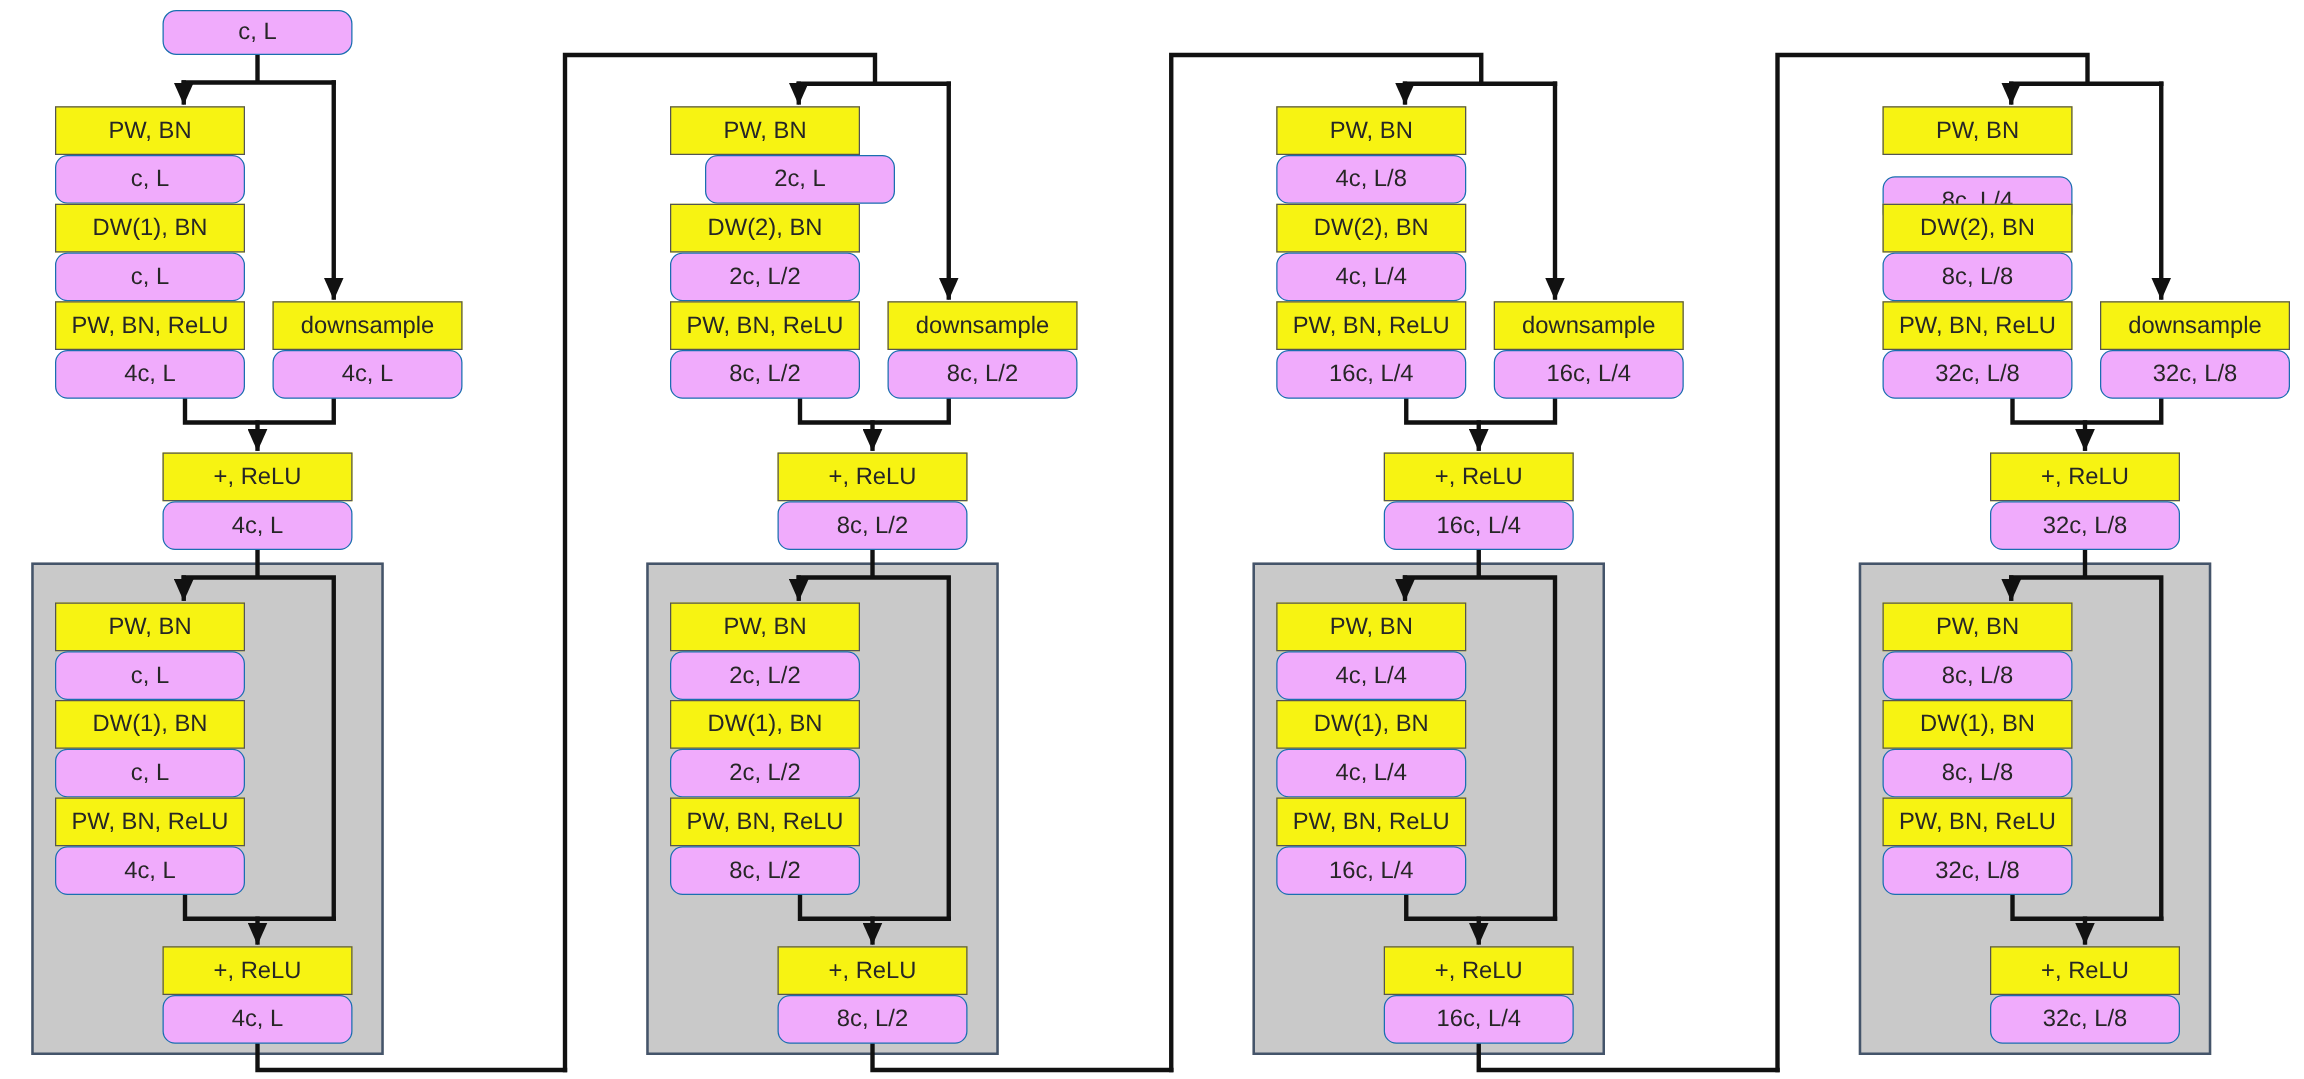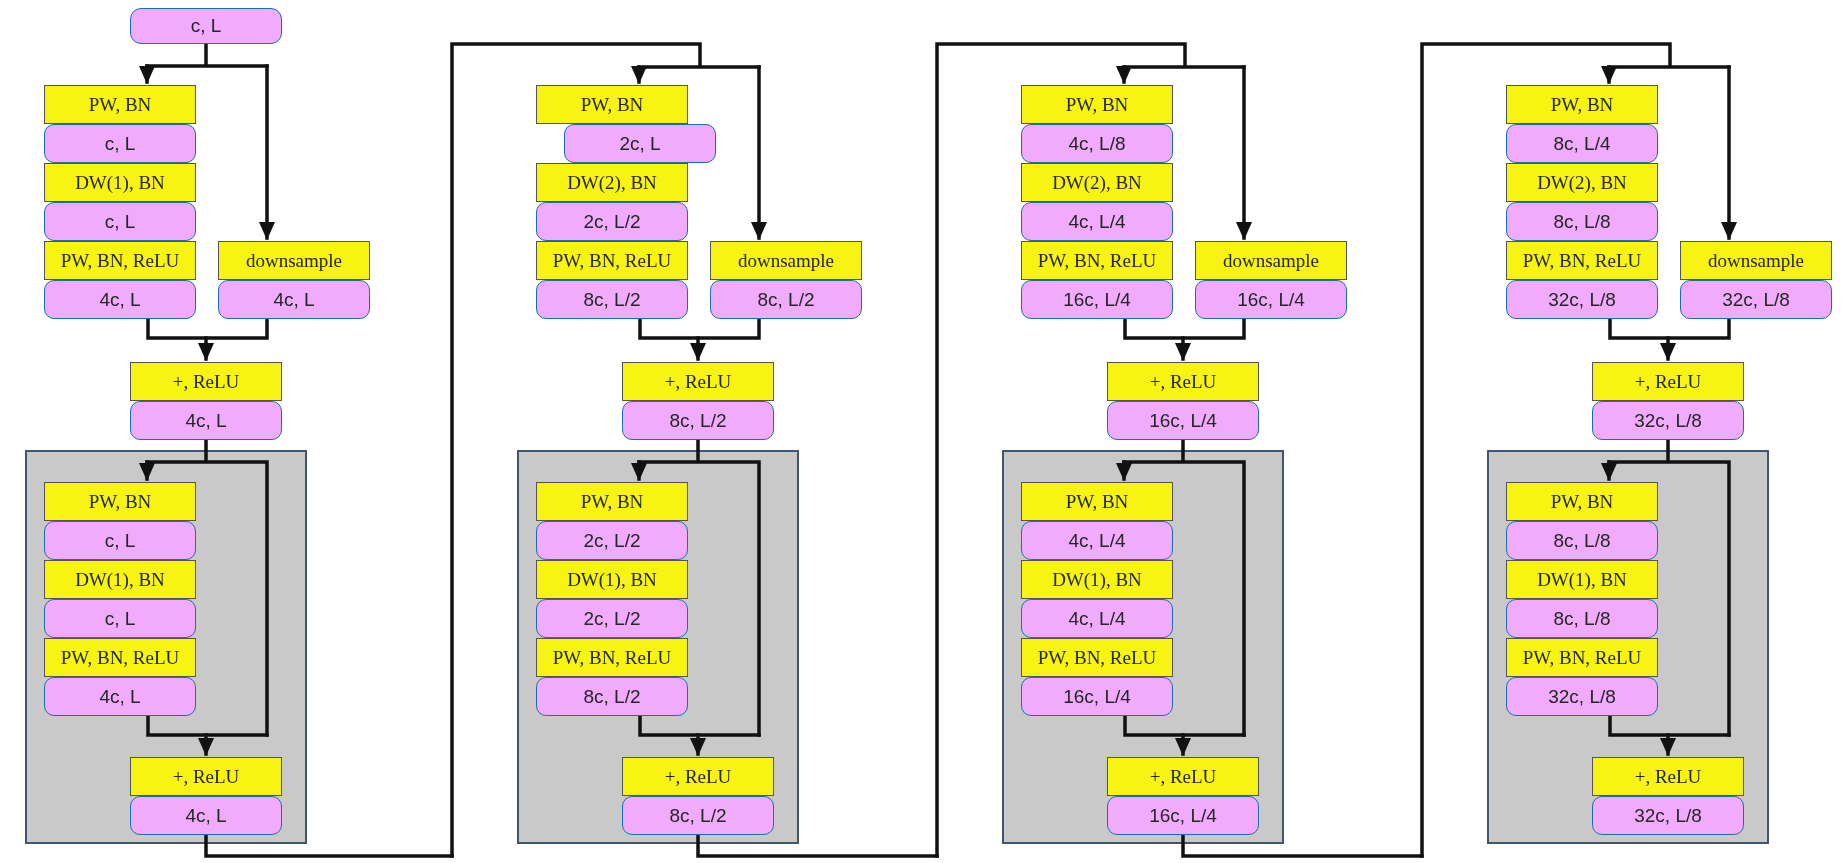--- a/index.html
+++ b/index.html
@@ -5,21 +5,21 @@
   html,body{margin:0;padding:0;background:#fff;}
   .canvas{position:relative;width:1843px;height:863px;background:#ffffff;overflow:hidden;
           font-family:"Liberation Sans",sans-serif;}
   .gray{position:absolute;top:450px;width:282px;height:394px;background:#c9c9c9;
         border:2px solid #44546a;box-sizing:border-box;z-index:0;}
   svg.overlay{position:absolute;left:0;top:0;z-index:1;pointer-events:none;}
   .ln{stroke:#111111;stroke-width:3.5;fill:none;stroke-linecap:square;stroke-linejoin:miter;}
   .box{position:absolute;width:152px;height:39px;box-sizing:border-box;z-index:2;
        display:flex;align-items:center;justify-content:center;
        font-size:19px;color:#262626;white-space:nowrap;}
-  .y{background:#f7f312;border:1.5px solid #545454;font-family:Liberation Serif, serif;}
+  .y{background:#f7f312;border:1.5px solid #545454;}
   .b{background:#f0abfc;border:1.5px solid #1a6fb0;border-radius:10px;}
   .input{height:36px;border-radius:11px;}
 </style>
 </head>
 <body>
 
 <div class="canvas">
 
   <div class="gray" style="left:25px"></div>
   <div class="gray" style="left:517px"></div>
@@ -130,21 +130,21 @@
   <div class="box y" style="left:1021px;top:482px">PW, BN</div>
   <div class="box b" style="left:1021px;top:521px">4c, L/4</div>
   <div class="box y" style="left:1021px;top:560px">DW(1), BN</div>
   <div class="box b" style="left:1021px;top:599px">4c, L/4</div>
   <div class="box y" style="left:1021px;top:638px">PW, BN, ReLU</div>
   <div class="box b" style="left:1021px;top:677px">16c, L/4</div>
   <div class="box y" style="left:1107px;top:757px">+, ReLU</div>
   <div class="box b" style="left:1107px;top:796px">16c, L/4</div>
 
   <div class="box y" style="left:1506px;top:85px">PW, BN</div>
-  <div class="box b" style="left:1506px;top:124px">8c, L/4</div>
+  <div class="box b" style="left:1506px;top:141px">8c, L/4</div>
   <div class="box y" style="left:1506px;top:163px">DW(2), BN</div>
   <div class="box b" style="left:1506px;top:202px">8c, L/8</div>
   <div class="box y" style="left:1506px;top:241px">PW, BN, ReLU</div>
   <div class="box b" style="left:1506px;top:280px">32c, L/8</div>
   <div class="box y" style="left:1680px;top:241px">downsample</div>
   <div class="box b" style="left:1680px;top:280px">32c, L/8</div>
   <div class="box y" style="left:1592px;top:362px">+, ReLU</div>
   <div class="box b" style="left:1592px;top:401px">32c, L/8</div>
   <div class="box y" style="left:1506px;top:482px">PW, BN</div>
   <div class="box b" style="left:1506px;top:521px">8c, L/8</div>

